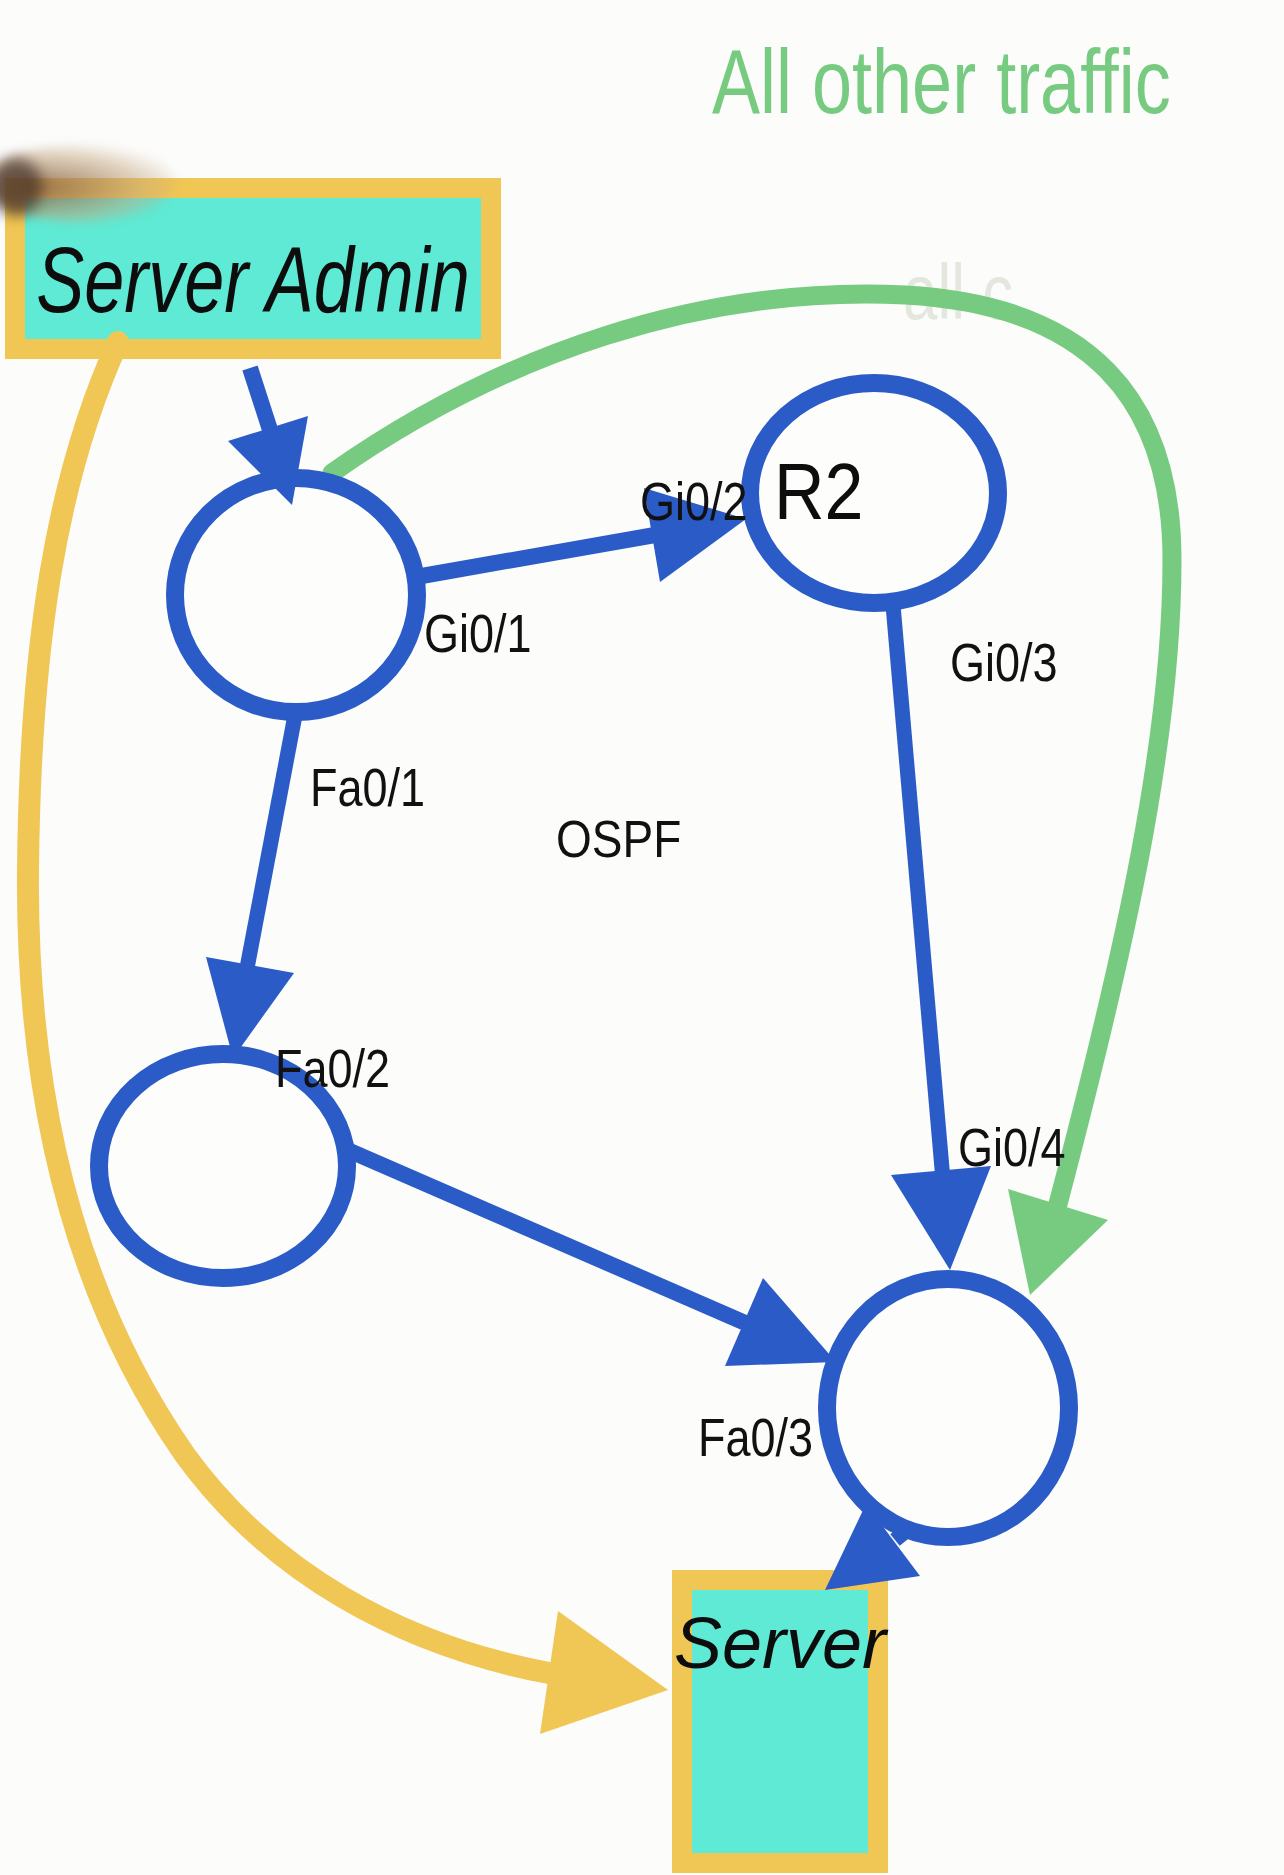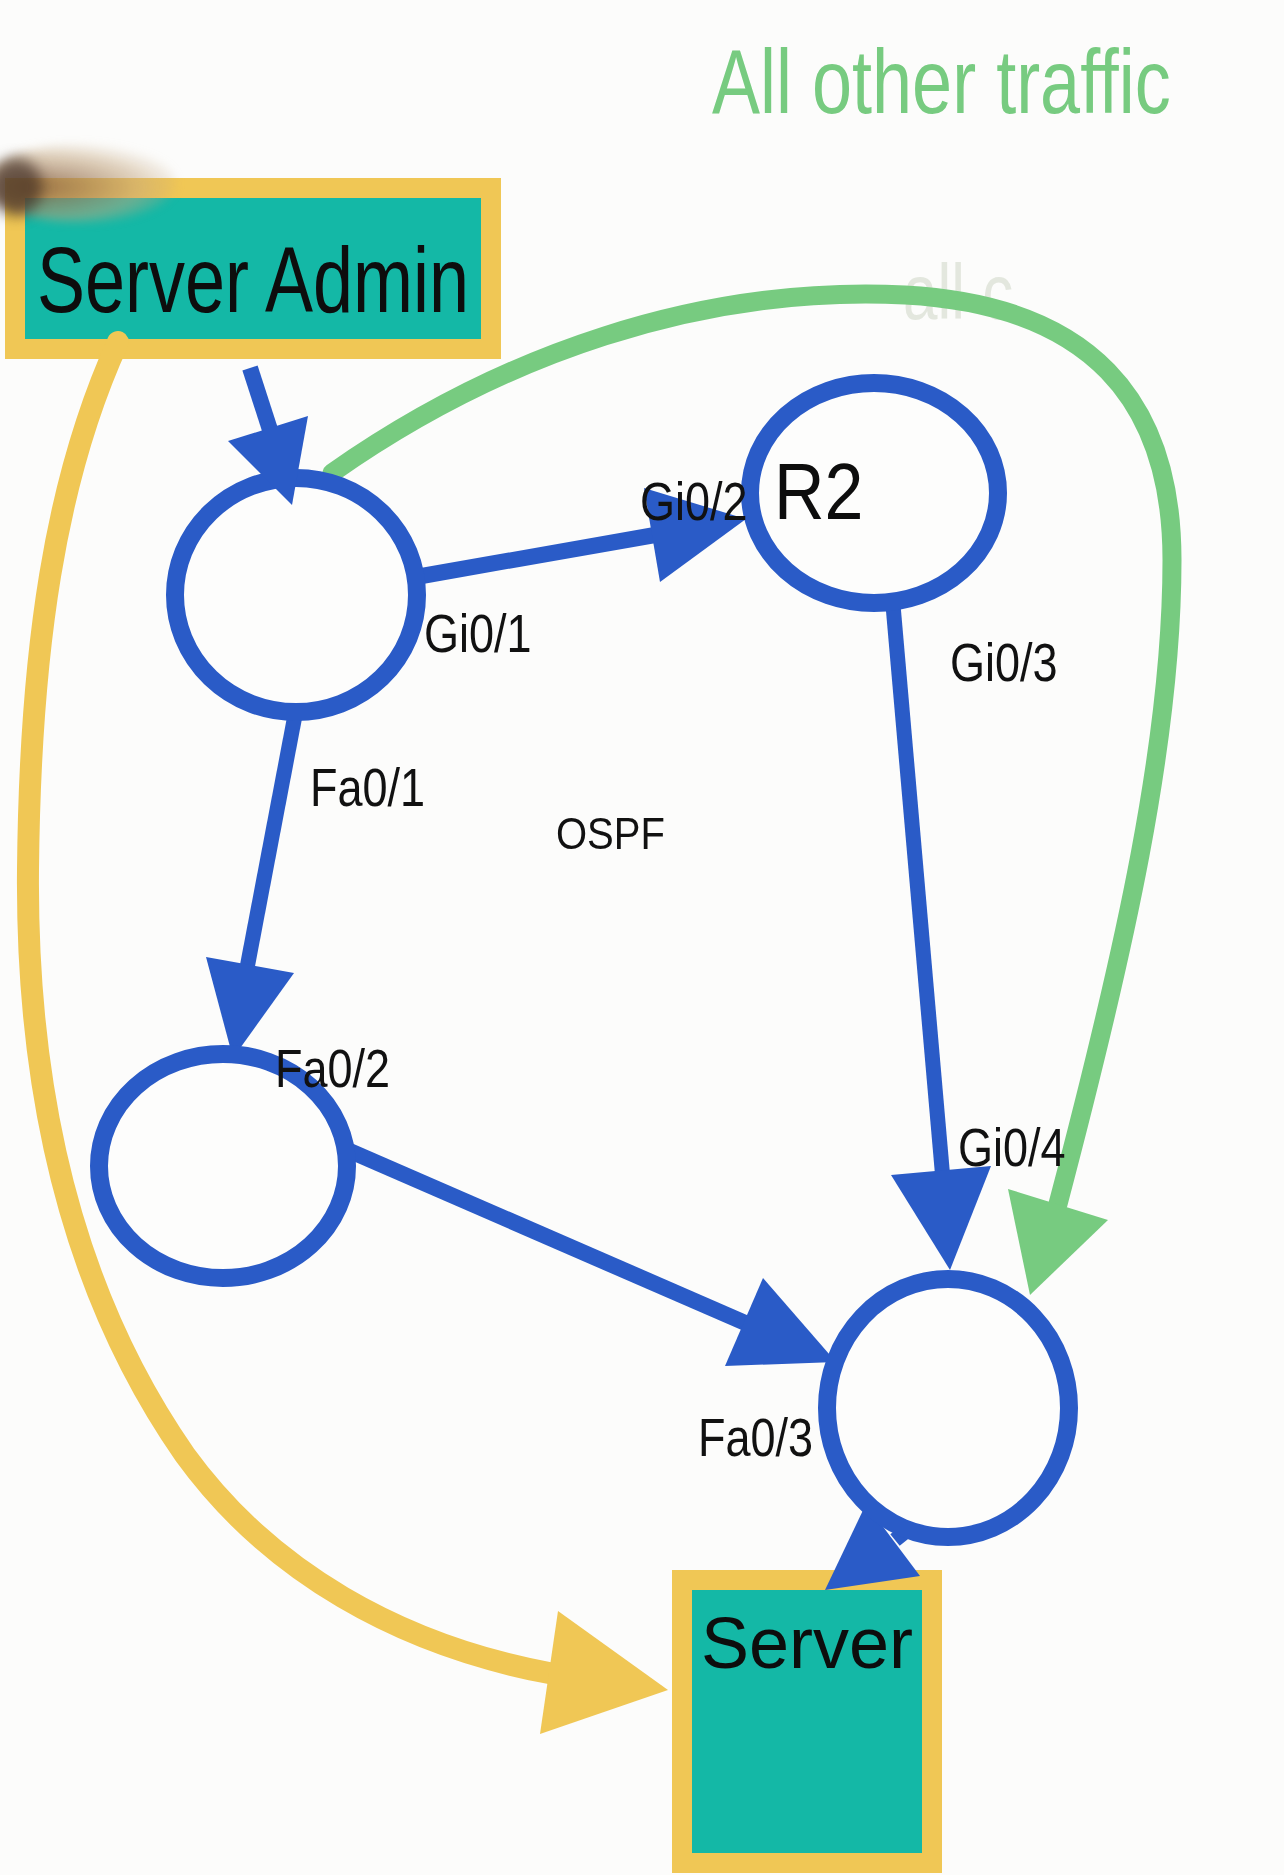--- a/index.html
+++ b/index.html
@@ -12,26 +12,26 @@
   .stroke-blue{stroke:var(--link_blue,#2A5BC7);fill:none;}
   .fill-blue{fill:var(--link_blue,#2A5BC7);}
   .stroke-green{stroke:var(--traffic_green,#77CB80);fill:none;}
   .fill-green{fill:var(--traffic_green,#77CB80);}
   .stroke-yellow{stroke:var(--traffic_yellow,#F0C755);fill:none;}
   .fill-yellow{fill:var(--traffic_yellow,#F0C755);}
   .node-ring{fill:#FDFDFC;stroke:var(--link_blue,#2A5BC7);stroke-width:18;}
 
   
   .epbox{
-    position:absolute;z-index:2;background:#14b8a6;
+    position:absolute;z-index:2;background:#5eead4;
     border:20px solid var(--traffic_yellow,#F0C755);
-    box-sizing:border-box;display:flex;align-items:center;justify-content:center;
+    box-sizing:border-box;display:flex;align-items:center;justify-content:center;font-style:italic;
   }
   .server-admin-box{left:5px;top:178px;width:496px;height:181px;}
-  .server-box{left:672px;top:1570px;width:270px;height:303px;
+  .server-box{left:672px;top:1570px;width:216px;height:303px;
     align-items:flex-start;}
   .server-box .st{margin-top:12px;}
 
   
   .lbl{position:absolute;z-index:8;white-space:nowrap;color:var(--label_black,#111111);}
   .st{display:inline-block;transform-origin:0 0;}
 
   .title-green{left:712px;top:30px;font-size:72px;color:var(--traffic_green,#77CB80);}
   .title-green .st{transform:scaleY(1.25);}
   .title-red{left:547px;top:165px;font-size:71px;color:var(--title_red,#E14B4B);}
@@ -41,21 +41,21 @@
 
   .ep-label{font-size:72px;color:#0d0d0d;}
   .server-admin-box .st{transform:scaleY(1.28);}
 
   .node-label{position:absolute;z-index:8;width:200px;text-align:left;
     font-size:70px;color:#0d0d0d;}
   .node-label .st{transform:scaleY(1.15);transform-origin:50% 0;}
 
   .if-label{font-size:45px;margin-top:43px;}
   .if-label .st{transform:scaleY(1.18);}
-  .area-label{left:556px;top:809px;font-size:40px;}
+  .area-label{left:556px;top:809px;font-size:46px;}
   .area-label .st{transform:scaleY(1.12);}
 
   .flow-yellow-label{left:80px;top:1665px;font-size:72px;color:var(--traffic_yellow,#F0C755);}
   .flow-yellow-label .st{transform:scaleY(1.22);}
 
   
   .smudge{position:absolute;z-index:3;pointer-events:none;}
   .smudge-a{left:-14px;top:144px;width:190px;height:78px;border-radius:50%;
     background:radial-gradient(ellipse at 28% 55%, rgba(142,104,72,0.85), rgba(196,166,126,0.5) 52%, rgba(220,205,180,0) 78%);
     filter:blur(5px);}

